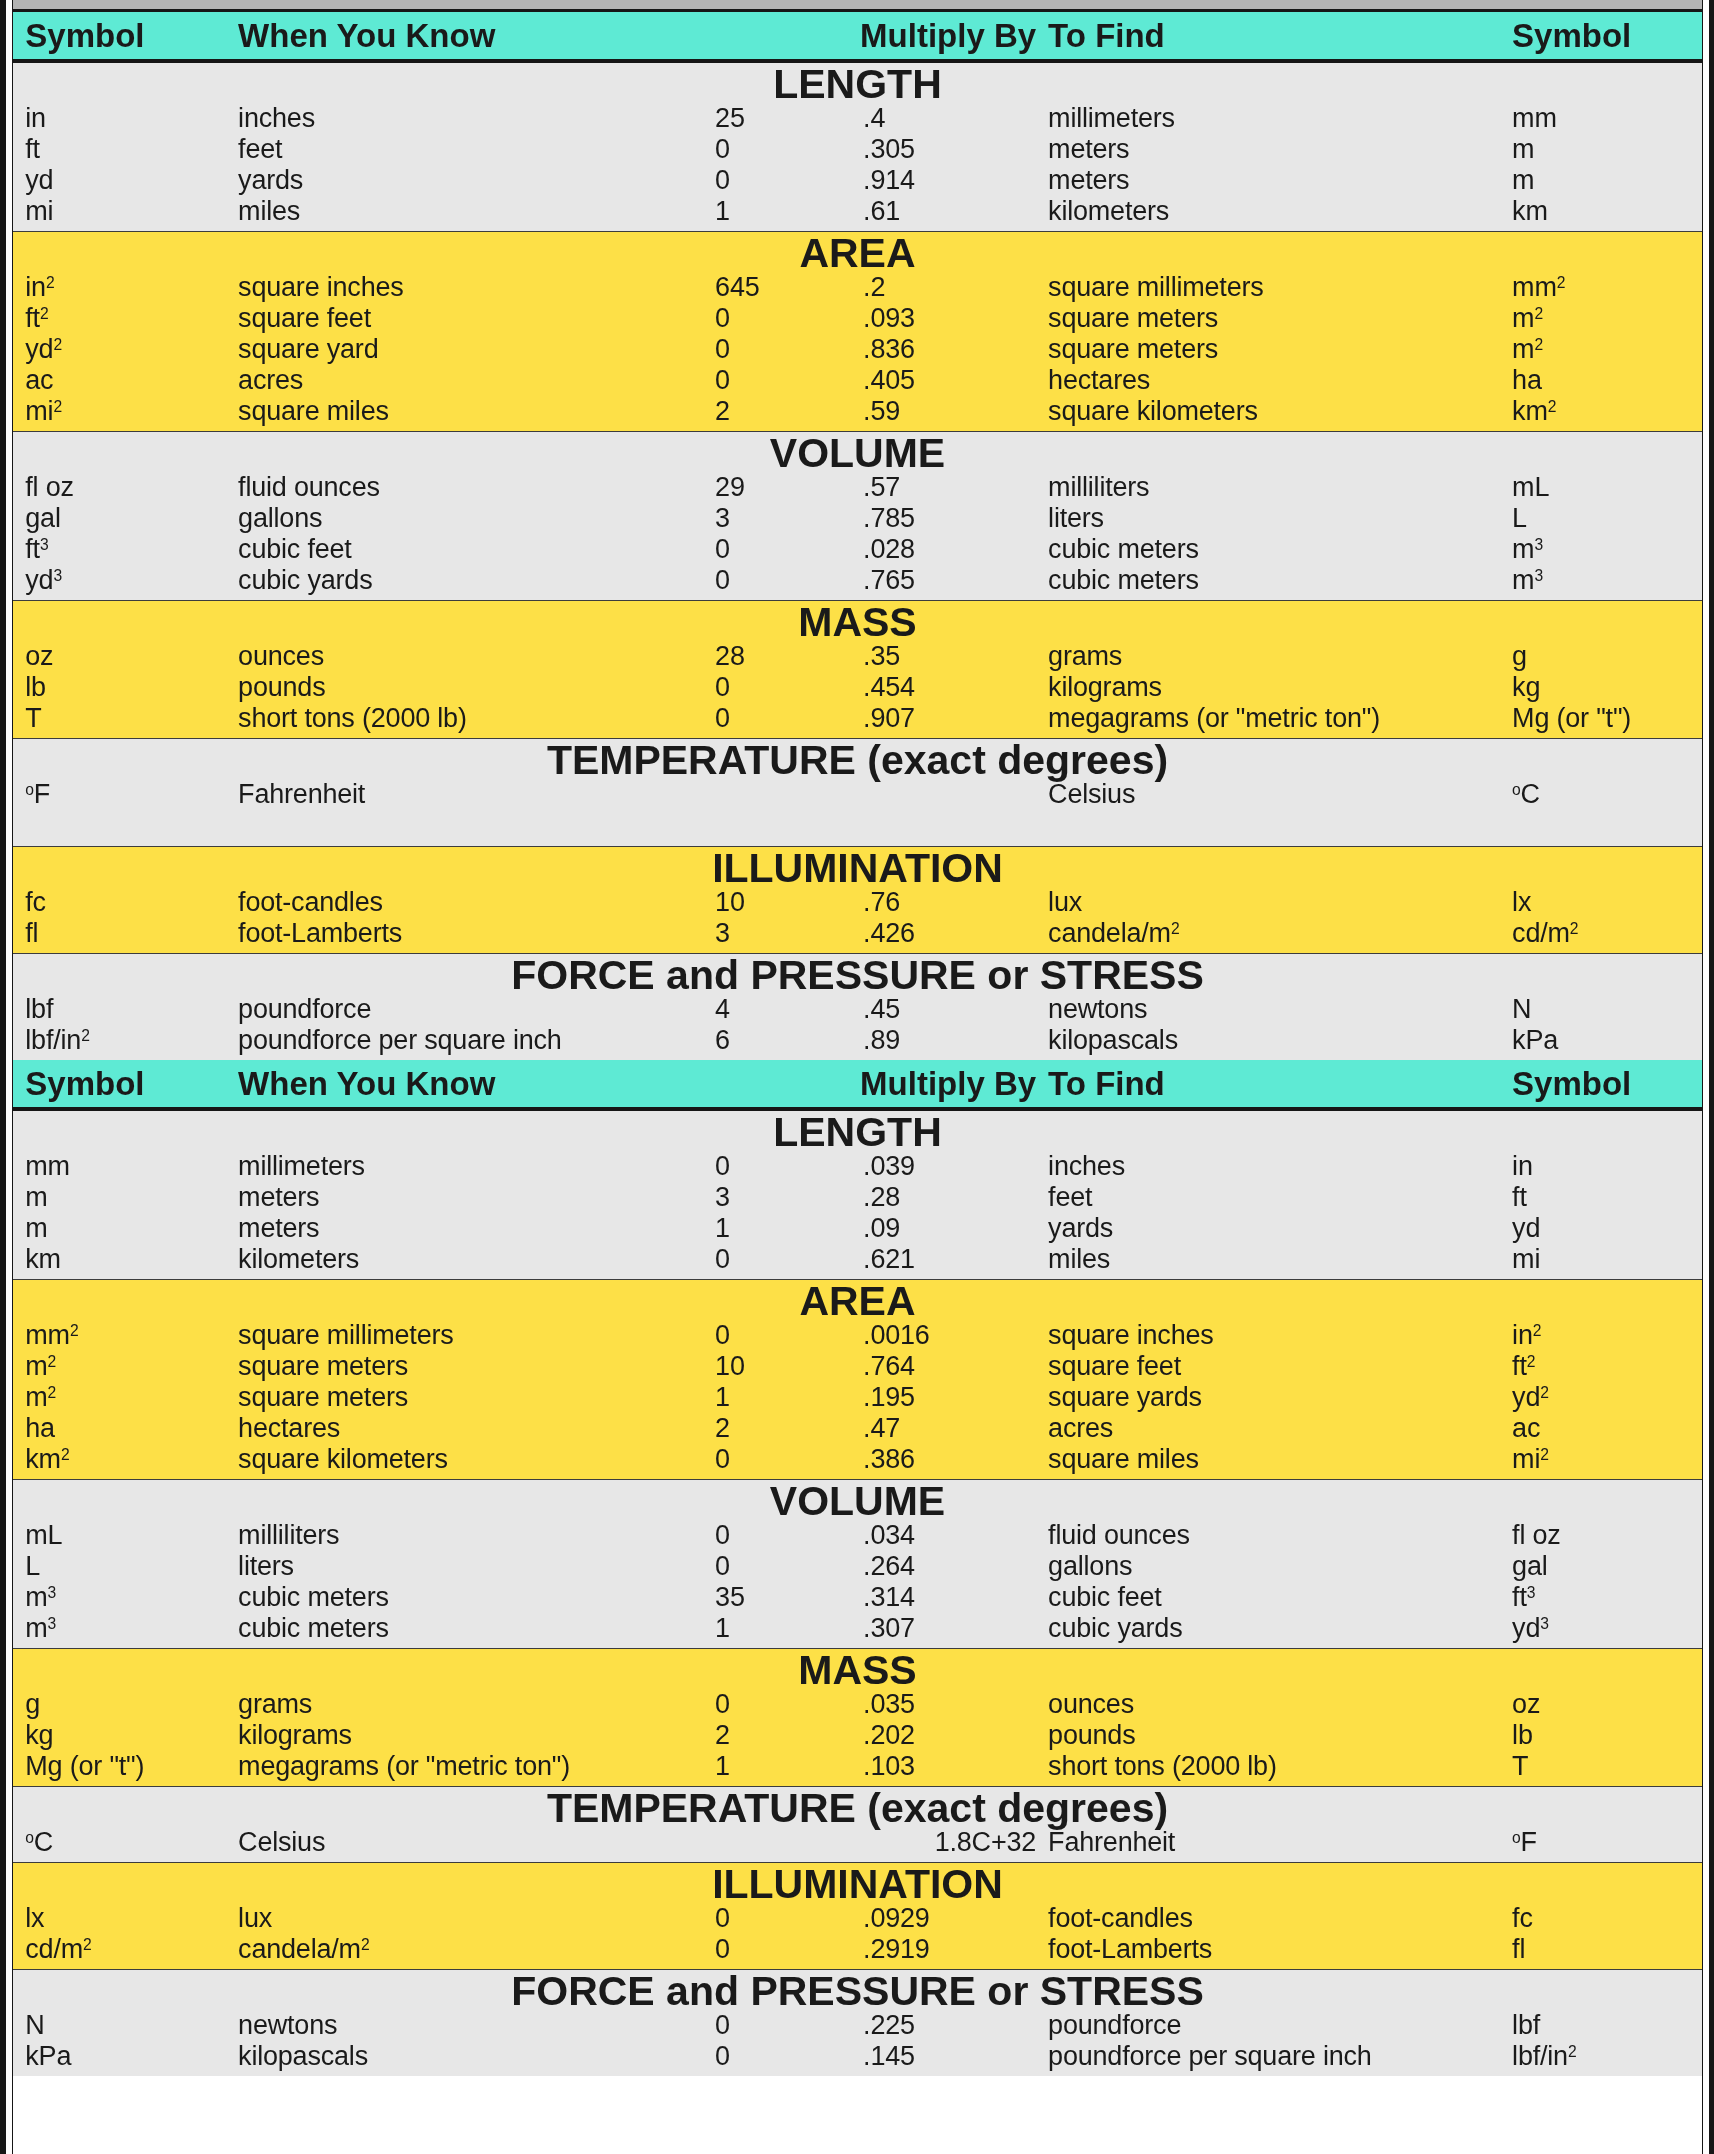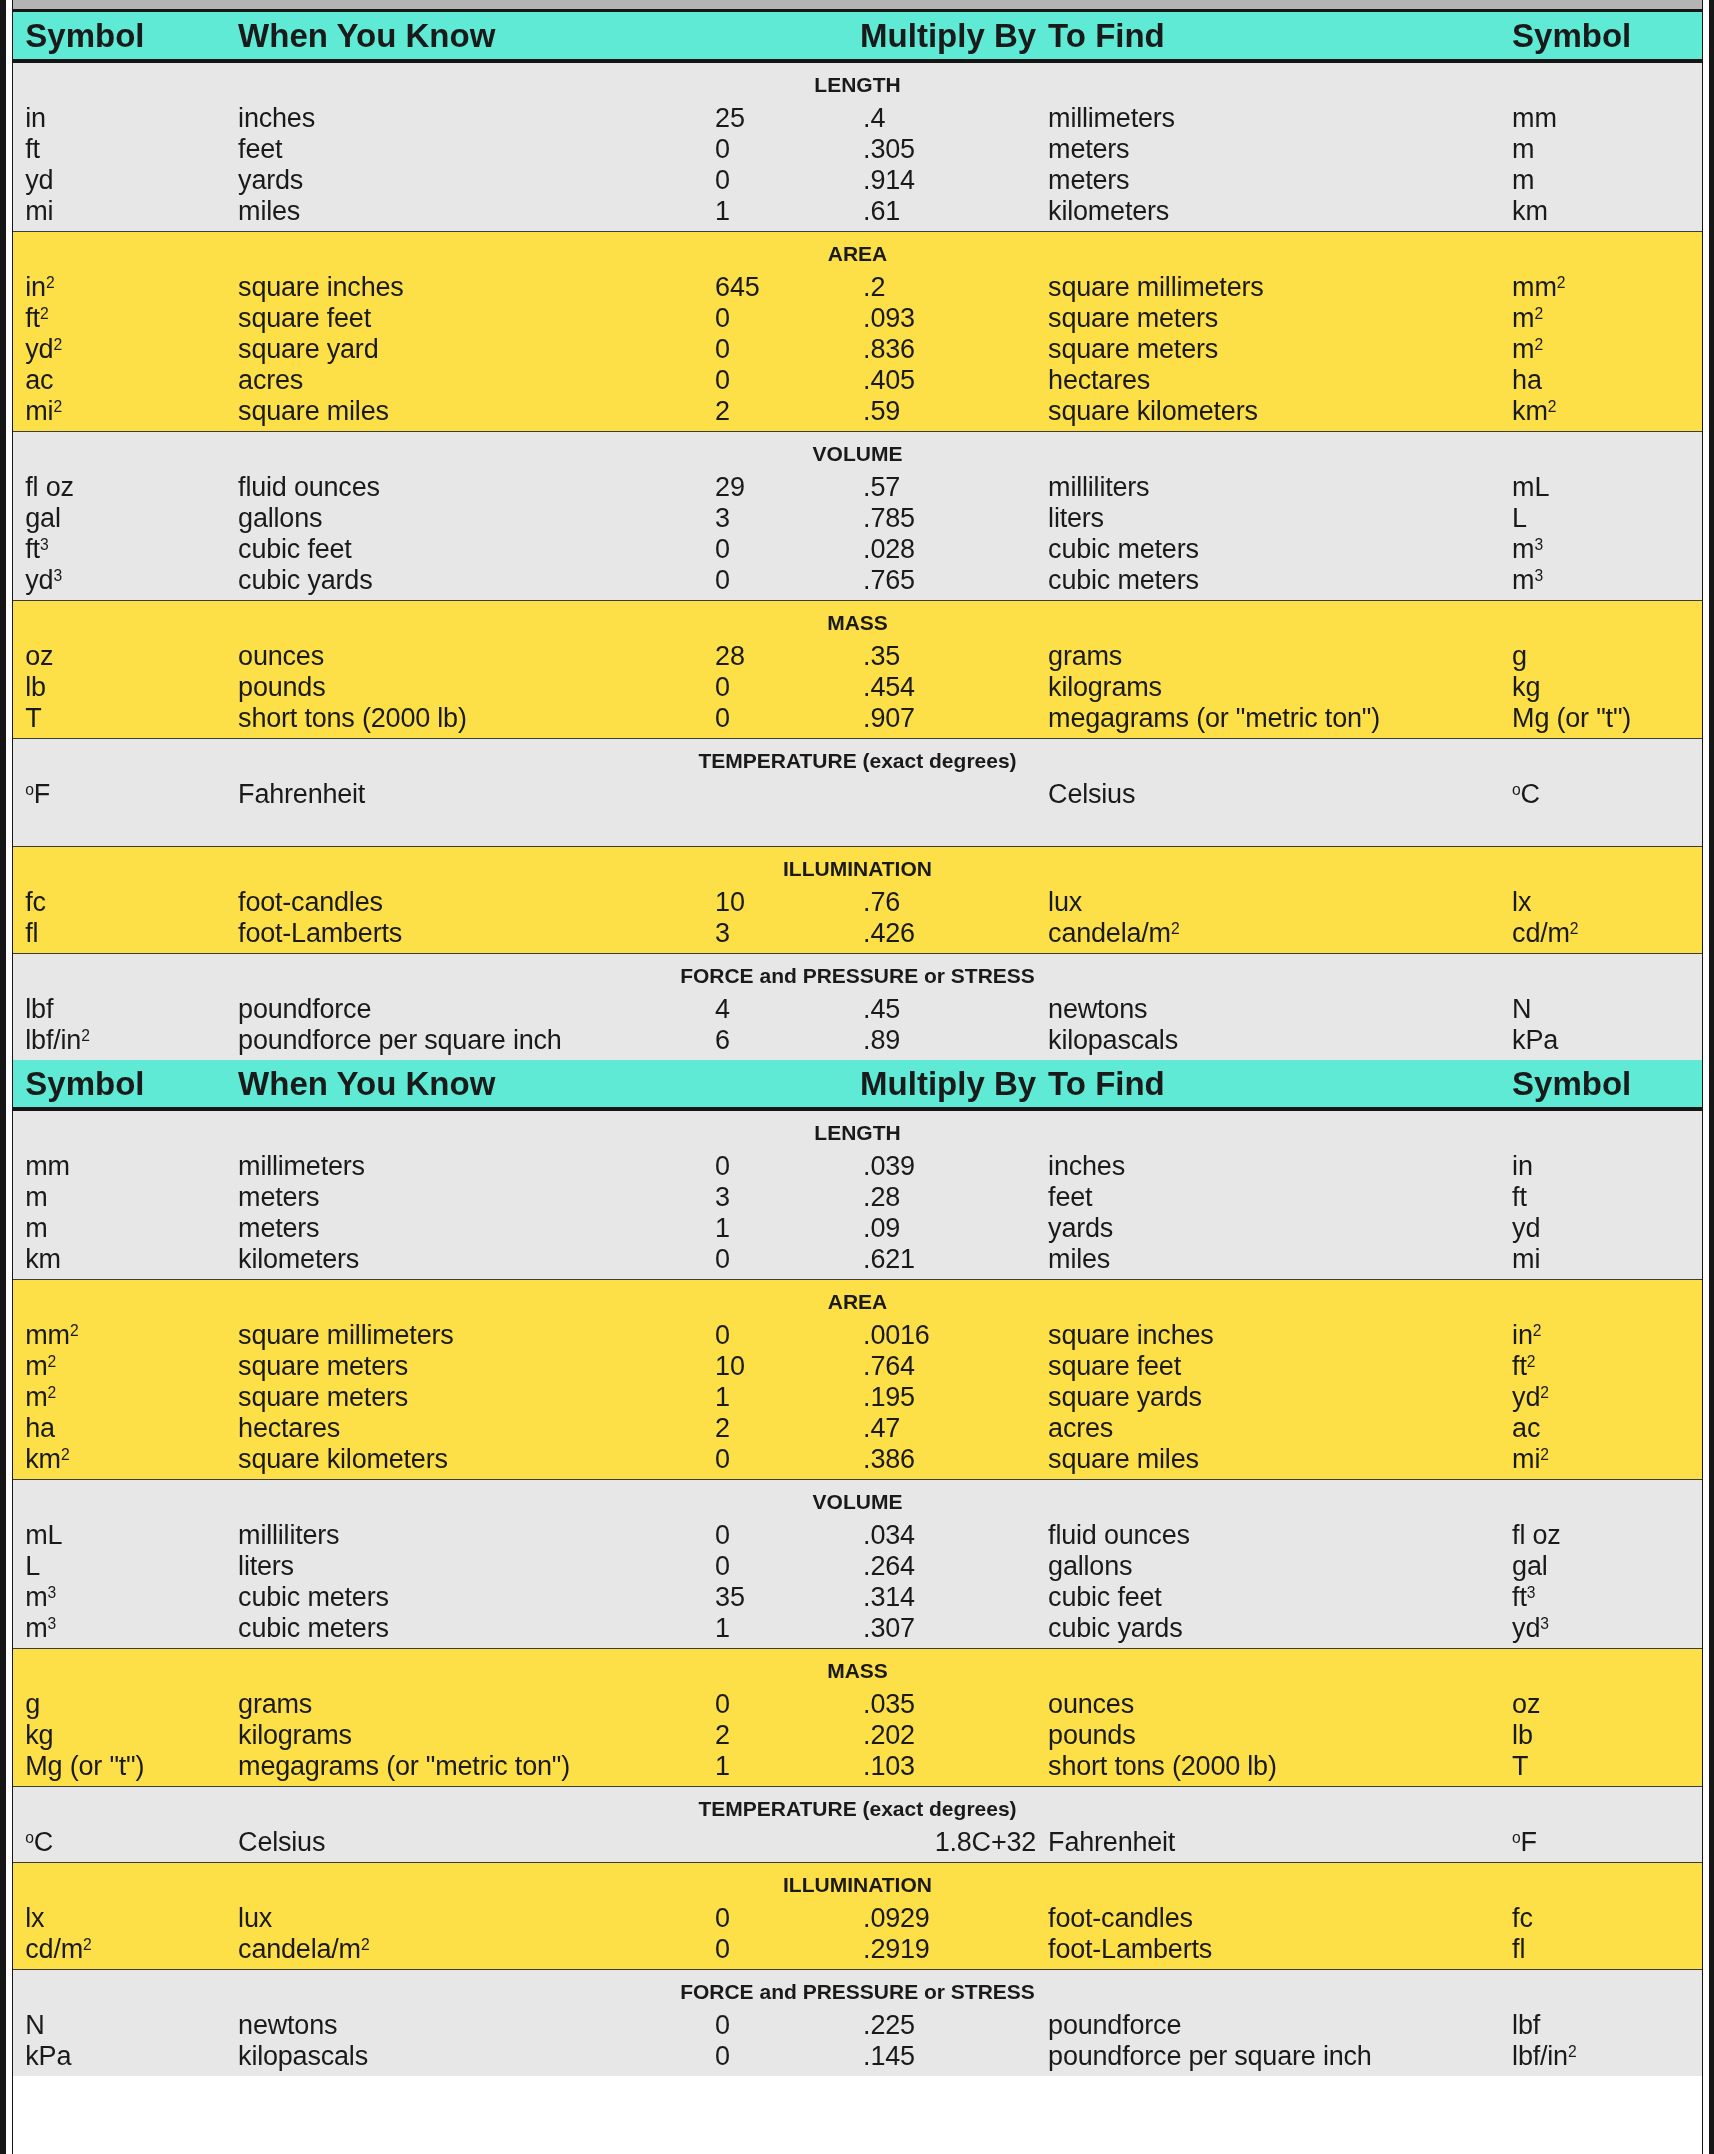--- a/index.html
+++ b/index.html
@@ -20,21 +20,21 @@
   .frame{height:100%;box-sizing:border-box;
     border-left:6.1px solid var(--border);border-right:6.1px solid var(--border);}
   .inner{height:100%;box-sizing:border-box;margin:0 6.1px;
     border-left:1.7px solid var(--border);border-right:1.7px solid var(--border);}
   .banner-remnant{height:8.7px;background:var(--banner_bg);border-bottom:3.5px solid var(--border);}
   .hdr-row{position:relative;height:47px;background:#5eead4;border-bottom:4.4px solid var(--border);}
   .hdr-row .c{font-weight:bold;font-size:33px;line-height:47px;letter-spacing:0;}
   .section{padding:3.5px 0;background:#fde047;}
   .section.shaded{background:var(--section_bg);}
   .section + .section{border-top:0.9px solid var(--rule);}
-  .sec-title{font-size:21px;font-weight:bold;line-height:37px;text-align:center;letter-spacing:0;}
+  .sec-title{font-size:41px;font-weight:bold;line-height:37px;text-align:center;letter-spacing:0;}
   .row{position:relative;height:31px;}
   .row.tall{height:63px;}
   .c{position:absolute;top:0;height:100%;font-size:27px;line-height:31px;white-space:nowrap;overflow:visible;}
   .c1{left:12.2px;width:205px;}
   .c2{left:225px;width:472px;}
   .c3{left:702px;width:255px;}
   .c3.center{width:321px;text-align:right;}
   .dint{display:inline-block;width:148px;}
   .dfrac{display:inline-block;text-align:left;}
   .c4{left:1035px;width:430px;}

